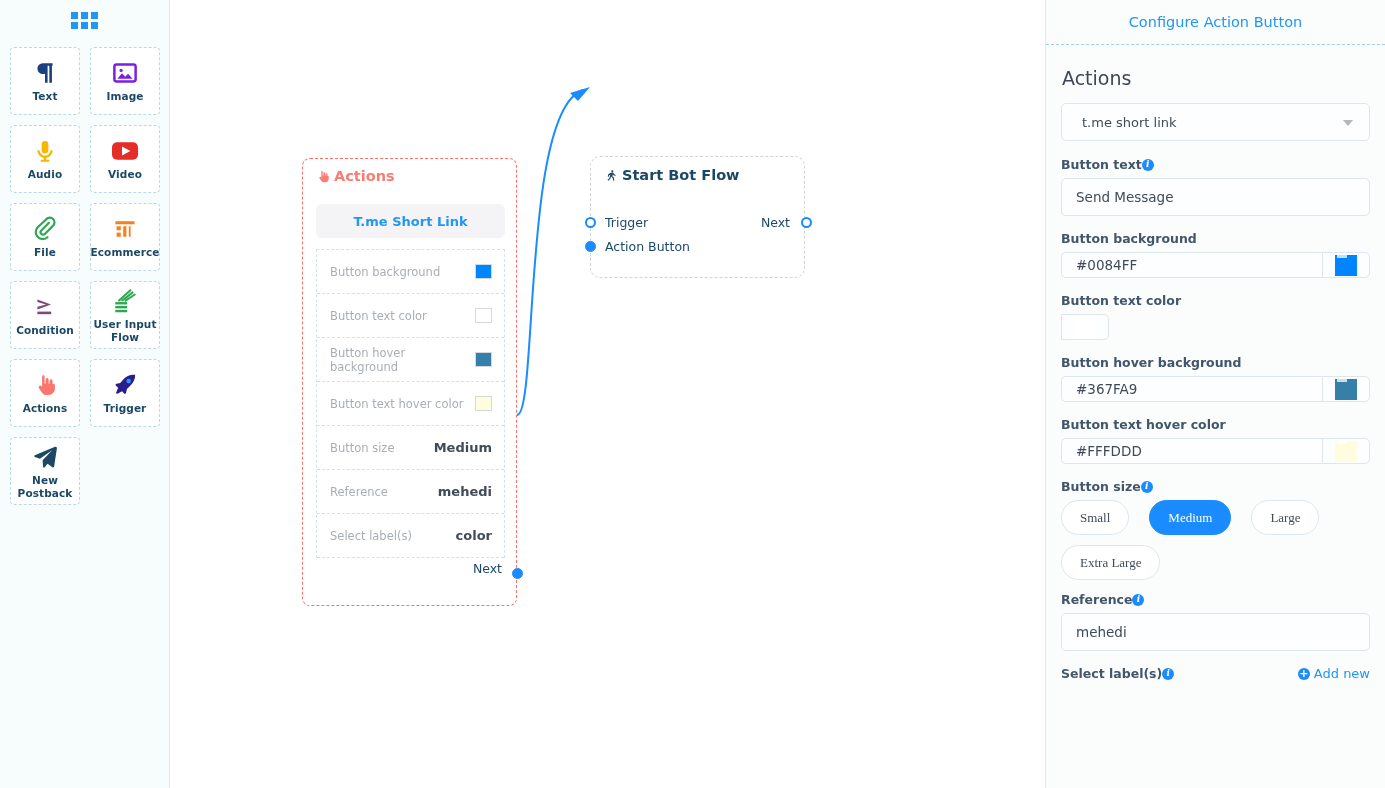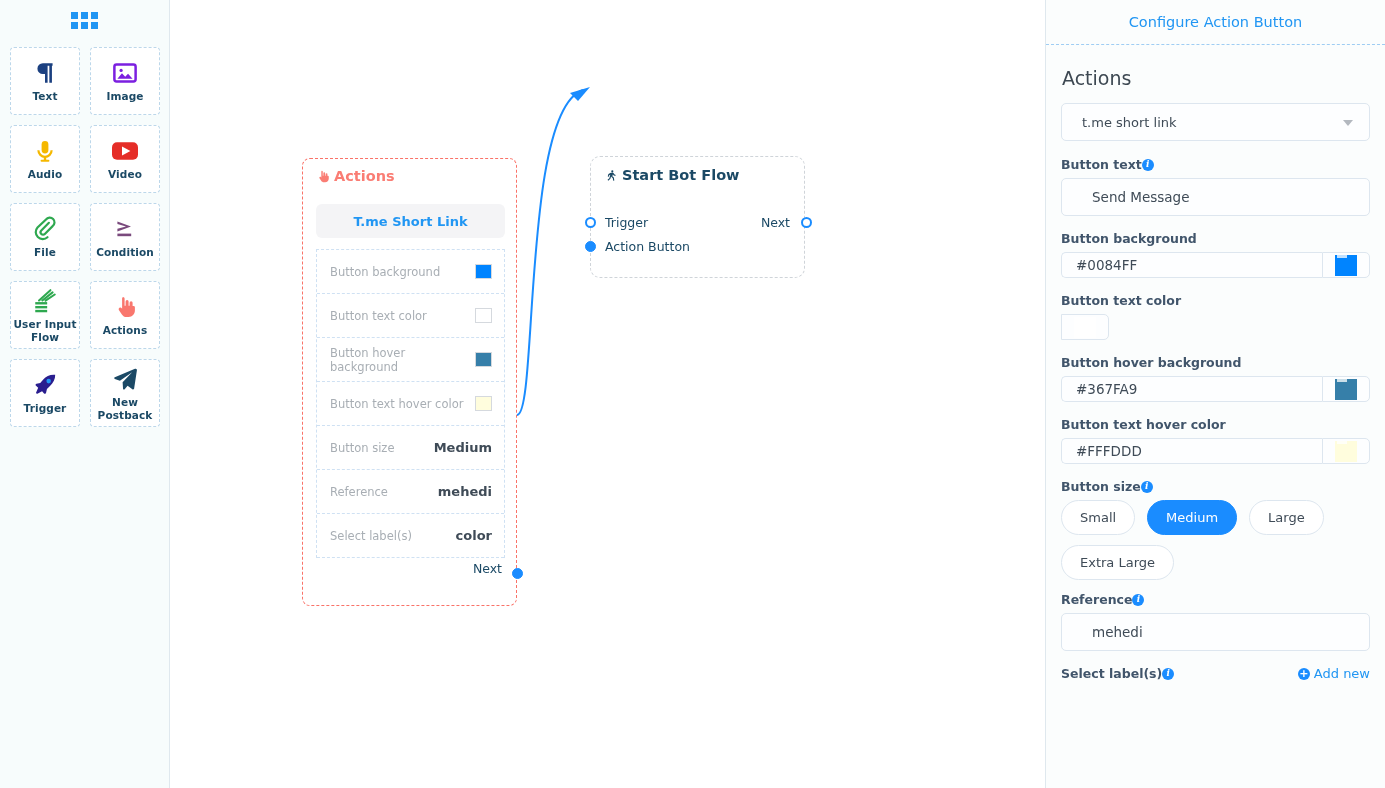--- a/index.html
+++ b/index.html
@@ -186,21 +186,21 @@
     position: absolute; right: 16px; top: 16px;
     width: 0; height: 0;
     border-left: 5px solid transparent;
     border-right: 5px solid transparent;
     border-top: 6px solid #b3b8bf;
   }
   .text-input {
     height: 38px; background: #fdfeff;
     border: 1px solid #dde6ef; border-radius: 5px;
     display: flex; align-items: center;
-    padding: 0 30px;
+    padding: 0 14px;
     font-size: 13.5px; color: #3f4b57;
     margin-bottom: 15px;
     cursor: text;
   }
   .color-field {
     display: flex; margin-bottom: 15px;
     height: 26px;
   }
   .color-field .cf-input {
     flex: 1; background: #fdfeff;
@@ -217,21 +217,21 @@
     display: flex; align-items: center; justify-content: center;
     cursor: pointer;
   }
   .cf-swatch {
     width: 22px; height: 21px; position: relative; overflow: hidden;
   }
   .cf-swatch::after {
     content: ""; position: absolute; left: 2px; top: 0;
     width: 10px; height: 3px; background: rgba(255,255,255,.75);
   }
-  .size-row { display: flex; gap: 12px; margin-bottom: 10px; }
+  .size-row { display: flex; gap: 20px; margin-bottom: 10px; font-family: Liberation Serif, serif; }
   .size-btn {
     height: 35px; min-width: 62px; padding: 0 18px;
     border-radius: 18px;
     border: 1px solid #dde6ef; background: #ffffff;
     display: flex; align-items: center; justify-content: center;
     font-size: 13px; color: #3f4b57;
     cursor: pointer;
   }
   .size-btn.active {
     background: #1a8cff; border-color: #1a8cff; color: #ffffff;
@@ -310,20 +310,30 @@
           <span class="ticon">
             <svg width="24" height="26" viewBox="0 0 24 24">
               <path d="M17.8 7.2l-8 8a2.6 2.6 0 1 0 3.7 3.7l8.2-8.2a5 5 0 1 0-7-7L5.8 12a7.4 7.4 0 0 0 10.5 10.4" fill="none" stroke="#2ea84f" stroke-width="2.3" stroke-linecap="round" transform="translate(-1,-1) scale(0.95)"></path>
             </svg>
           </span>
           <span class="tlabel">File</span>
         </div>
         <div class="tile">
           <span class="ticon">
             <svg width="26" height="24" viewBox="0 0 24 24">
+              <path fill="#f58220" d="M2.4 4.2h19.2v3.1H2.4z"></path>
+              <path fill="#f58220" d="M3.6 9.2h4.2v4H3.6zM10.2 9.2h3.2v10.6h-3.2zM15.8 9.2h1.8v10.6h-1.8z"></path>
+              <path fill="#f58220" d="M3.6 15.6h4.2v4.2H3.6z"></path>
+            </svg>
+          </span>
+          <span class="tlabel">Ecommerce</span>
+        </div>
+        <div class="tile">
+          <span class="ticon">
+            <svg width="26" height="24" viewBox="0 0 24 24">
               <path fill="#7a4a7d" d="M4.4 4.6L18 9.6 4.4 14.4v-2.6l8.6-2.4-8.6-2.4z"></path>
               <rect x="4.4" y="16.6" width="13.8" height="2.6" fill="#7a4a7d"></rect>
             </svg>
           </span>
           <span class="tlabel">Condition</span>
         </div>
         <div class="tile">
           <span class="ticon">
             <svg width="26" height="26" viewBox="0 0 24 24">
               <rect x="3" y="13" width="11" height="2.2" fill="#2ea84f"></rect>

